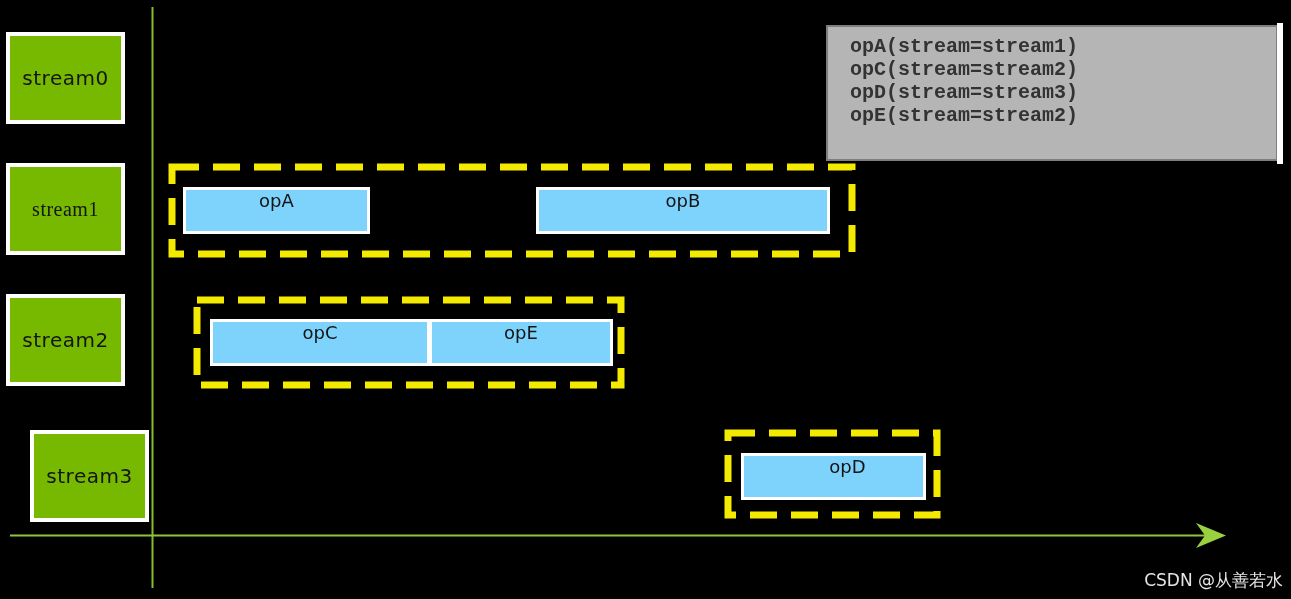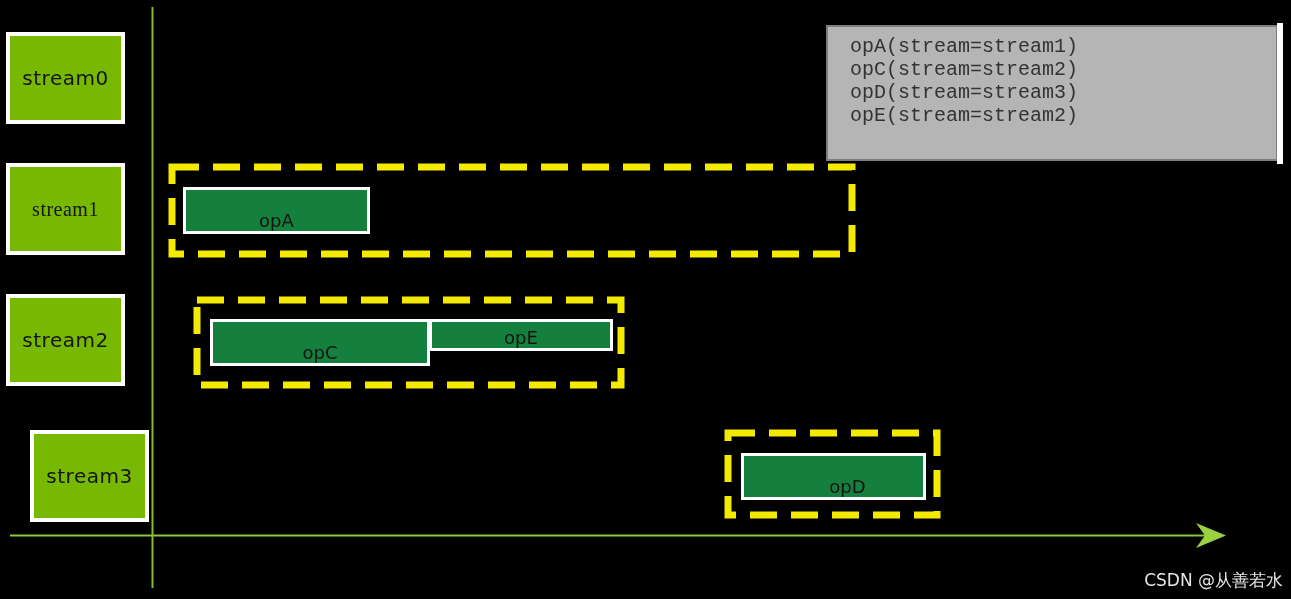--- a/index.html
+++ b/index.html
@@ -15,37 +15,37 @@
   .stream-box{
     position:absolute;left:6px;width:119px;height:92px;
     box-sizing:border-box;border:4px solid #ffffff;background:#76b900;
     color:#141414;display:flex;align-items:center;justify-content:center;
     font-size:20px;letter-spacing:0.5px;
   }
   .sb0{top:32px;align-items:center;} .sb1{top:163px;font-family:Liberation Serif, serif;} .sb2{top:294px;} .sb3{top:430px;margin-left:24px;}
 
   .op-box{
     position:absolute;box-sizing:border-box;
-    border:3px solid #ffffff;background:#15803d;
-    color:#141414;display:flex;align-items:flex-end;justify-content:center;
+    border:3px solid #ffffff;background:#7dd3fc;
+    color:#141414;display:flex;align-items:flex-start;justify-content:center;
     font-size:18px;
   }
   .op-a{left:183px;top:187px;width:187px;height:47px;}
   .op-b{left:536px;top:187px;width:294px;height:47px;}
   .op-c{left:210px;top:319px;width:220px;height:47px;}
-  .op-e{left:429px;top:319px;width:184px;height:32px;}
+  .op-e{left:429px;top:319px;width:184px;height:47px;}
   .op-d{left:741px;top:453px;width:185px;height:47px;padding-left:28px;}
 
   .code-box{
     position:absolute;left:826px;top:25px;width:452px;height:136px;
     box-sizing:border-box;background:#b5b5b5;border:2px solid #7e7e7e;
     padding:8px 0 0 22px;
     font-family:"Liberation Mono","DejaVu Sans Mono",monospace;
     font-size:20px;line-height:23px;color:#333333;
-    white-space:nowrap;overflow:hidden;
+    white-space:nowrap;overflow:hidden;font-weight:bold;
   }
   .code-right-strip{
     position:absolute;left:1277px;top:23px;width:6px;height:141px;background:#ffffff;
   }
 
   .watermark{
     position:absolute;right:8px;top:569px;
     color:#e5e5e5;font-size:17px;white-space:nowrap;
   }
 </style>
@@ -75,20 +75,23 @@
   <div class="stream-box sb2">
     <span>stream2</span>
   </div>
   <div class="stream-box sb3">
     <span>stream3</span>
   </div>
 
   <div class="op-box op-a">
     <span>opA</span>
   </div>
+  <div class="op-box op-b">
+    <span>opB</span>
+  </div>
   <div class="op-box op-c">
     <span>opC</span>
   </div>
   <div class="op-box op-e">
     <span>opE</span>
   </div>
   <div class="op-box op-d">
     <span>opD</span>
   </div>
 

